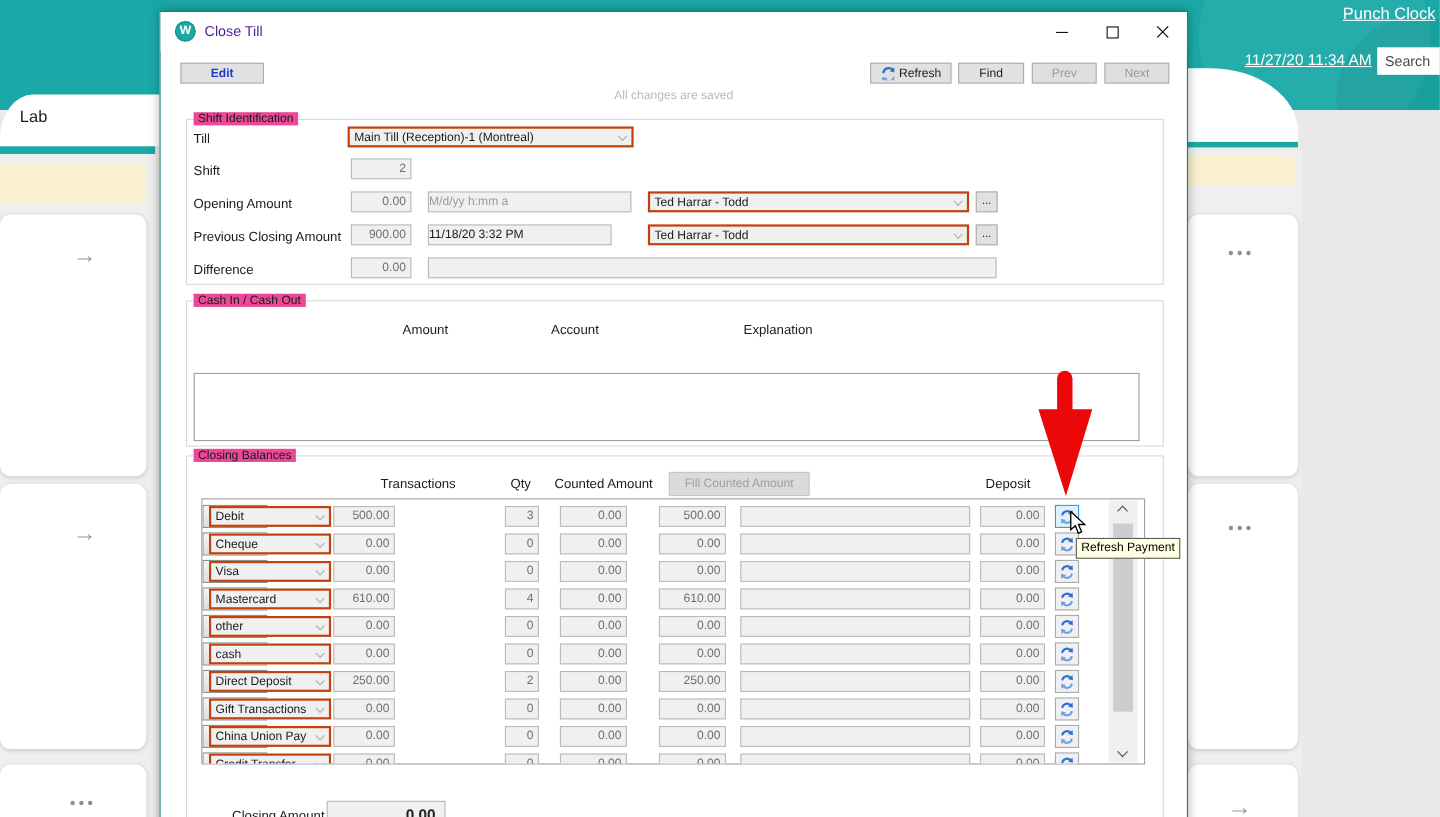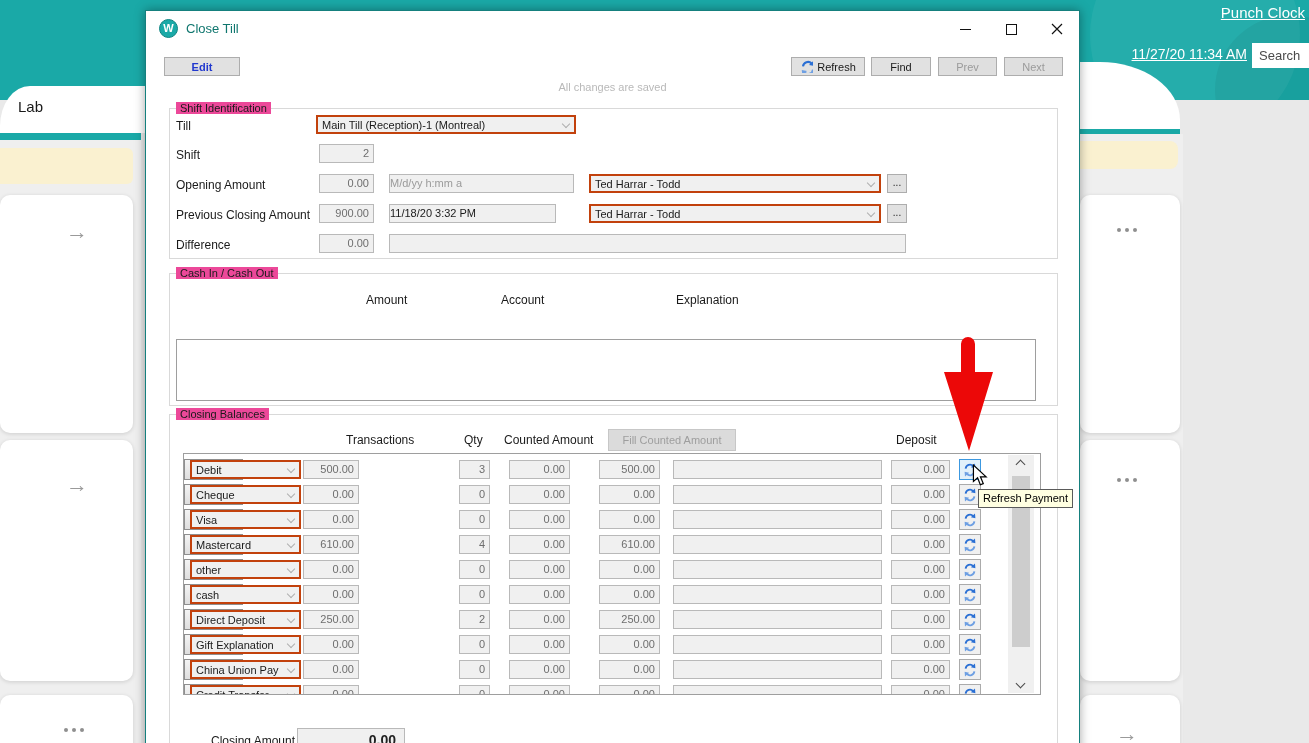--- a/index.html
+++ b/index.html
@@ -32,21 +32,21 @@
   .arrow-ic { position:absolute; font-size:22px; color:#9A9A9A; }
   .dots { position:absolute; display:flex; gap:4px; }
   .dots i { width:4px; height:4px; border-radius:50%; background:#8F8F8F; }
 
   
   .dlg { left:145px; top:10px; width:935px; height:745px; background:#fff; border:1px solid #15807E;
          box-shadow:0 0 10px rgba(0,0,0,0.35); }
   .titlebar { left:0; top:0; width:100%; height:36px; background:#fff; }
   .app-ic { left:13px; top:8px; width:19px; height:19px; border-radius:50%; background:#1AA9A7; border:1px solid #0F8583;
             color:#fff; font-size:11px; font-weight:bold; text-align:center; line-height:17px; }
-  .wtitle { left:40px; top:10px; font-size:13px; color:#0f766e; }
+  .wtitle { left:40px; top:10px; font-size:13px; color:#4c1d95; }
   .wbtn { width:26px; height:20px; top:8px; display:flex; align-items:center; justify-content:center; cursor:pointer; }
   .glyph-min { width:11px; border-top:1px solid #111; display:block; }
   .glyph-max { width:11px; height:11px; border:1px solid #111; display:block; }
   svg.glyph-x { width:12px; height:12px; }
 
   .btn { position:absolute; height:19px; background:#E1E1E1; border:1px solid #ADADAD; font-size:11px; color:#1A1A1A;
          display:flex; align-items:center; justify-content:center; gap:4px; cursor:pointer;
          font-family:"Liberation Sans", sans-serif; }
   .btn.edit { font-weight:bold; color:#2138CE; }
   .btn.dis  { color:#9B9B9B; background:#DFDFDF; }
@@ -382,21 +382,21 @@
     <div class="fld num deposit">0.00</div>
     <button class="rbtn">
       <svg class="rico" viewBox="0 0 16 16">
               <use href="#ic-refresh"></use>
             </svg>
     </button>
   </div>
 
   <div class="t-row" style="top: 180px;">
     <div class="dd method">
-      <span>Gift Explanation</span>
+      <span>Gift Transactions</span>
       <span class="chev"></span>
     </div>
     <div class="fld num amount">0.00</div>
     <button class="view">View</button>
     <div class="fld num qty">0</div>
     <div class="fld num counted">0.00</div>
     <div class="fld num amount2">0.00</div>
     <div class="fld wide"></div>
     <div class="fld num deposit">0.00</div>
     <button class="rbtn">

